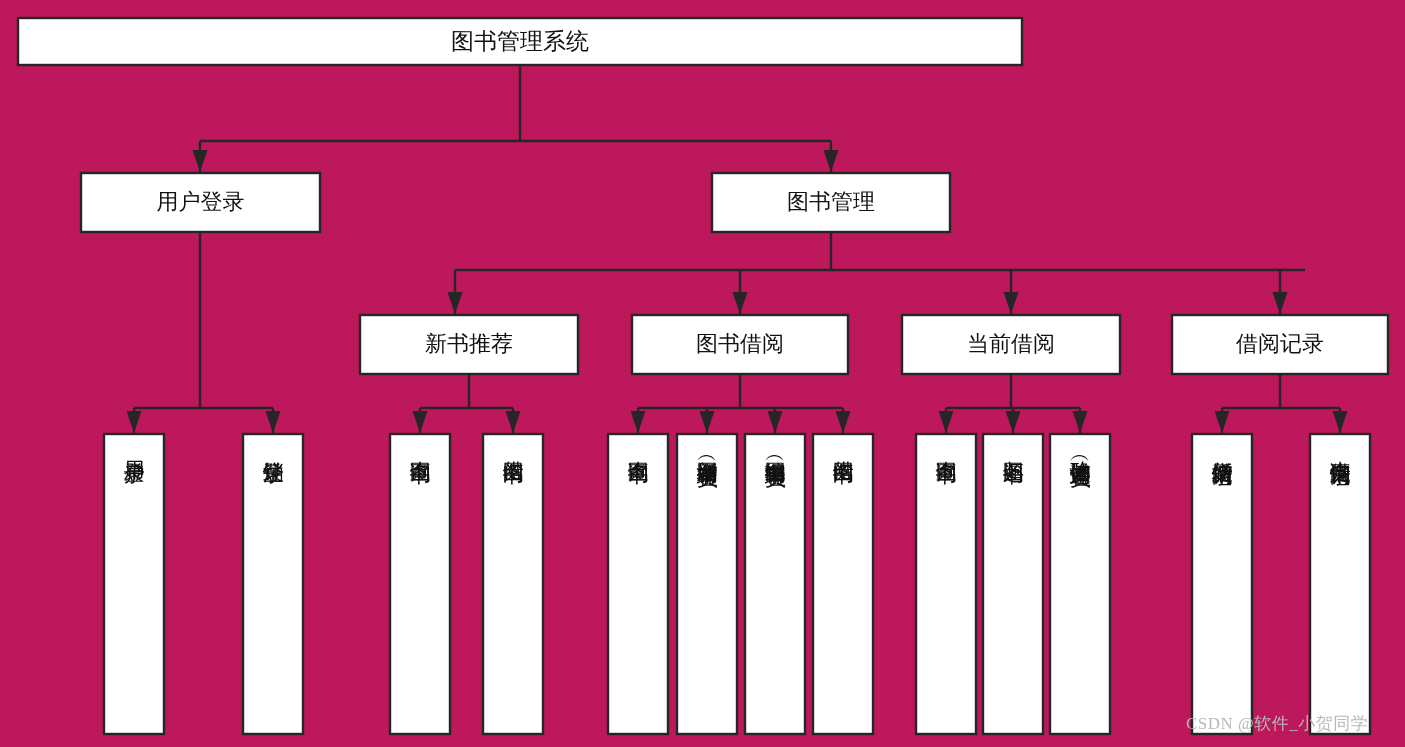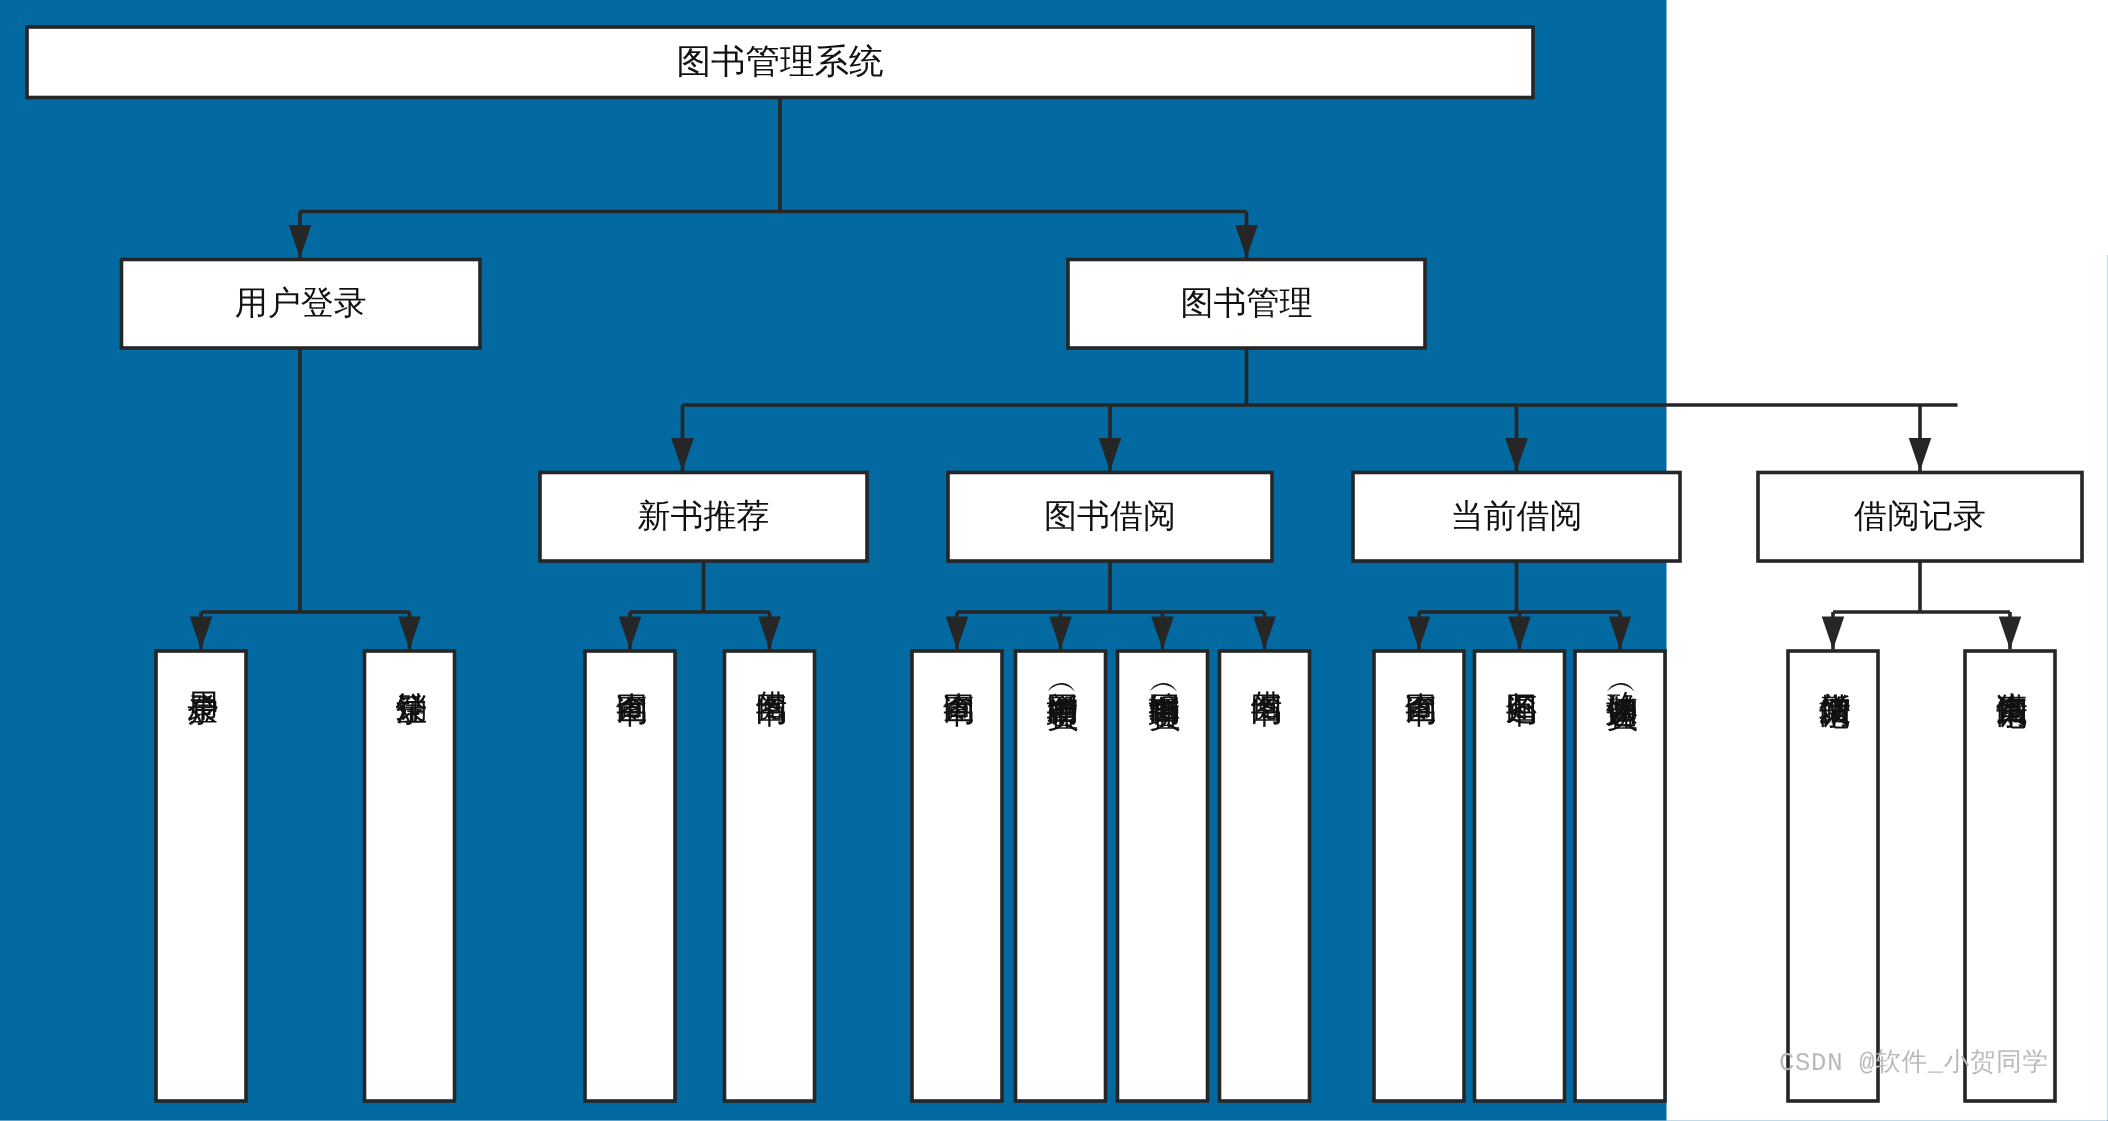--- a/index.html
+++ b/index.html
@@ -8,23 +8,23 @@
     background: #ffffff;
   }
   body {
     width: 1405px;
     height: 747px;
     font-family: "Liberation Sans", "DejaVu Sans", sans-serif;
     overflow: hidden;
   }
   #diagram-root {
     position: relative;
-    width: 1111px;
+    width: 1405px;
     height: 747px;
-    background: #0369a1;
+    background: #be185d;
   }
   svg#flow-svg {
     position: absolute;
     top: 0;
     left: 0;
     width: 1405px;
     height: 747px;
     display: block;
   }
   .node-box {
@@ -70,22 +70,22 @@
     line-height: 1.08;
     color: #111111;
     writing-mode: vertical-rl;
     text-orientation: upright;
     letter-spacing: 1px;
     white-space: nowrap;
   }
   .watermark {
     position: absolute;
     left: 1186px;
-    top: 696px;
-    font-family: Liberation Mono, monospace;
+    top: 712px;
+    font-family: Liberation Serif, serif;
     font-size: 17px;
     color: #b9b9b9;
     white-space: nowrap;
     letter-spacing: 0.5px;
   }
 </style>
 </head>
 <body>
 
 <div id="diagram-root">

